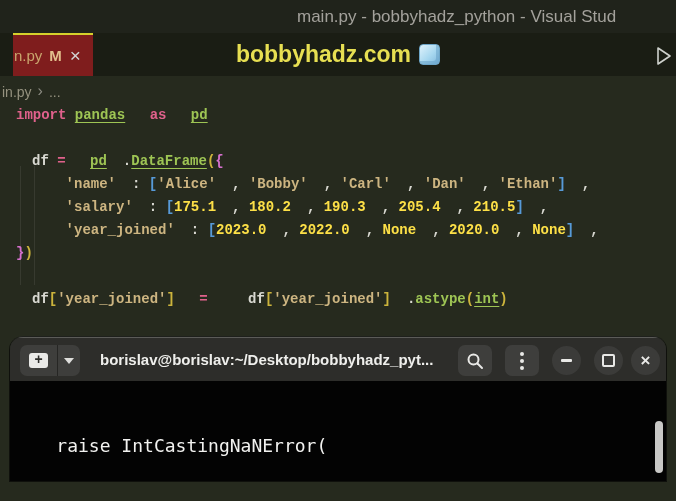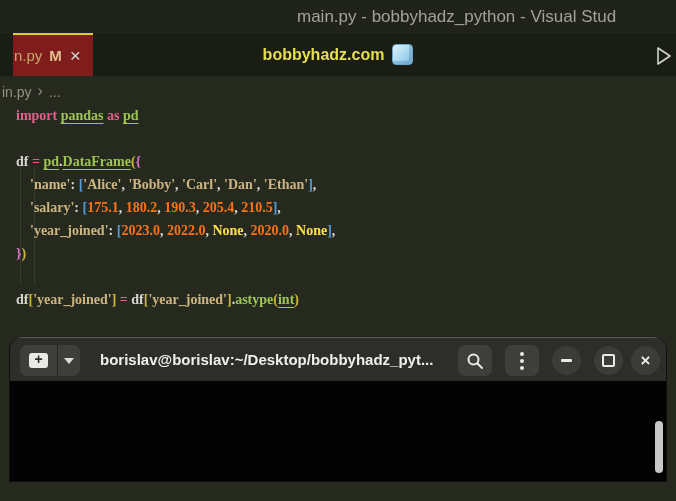--- a/index.html
+++ b/index.html
@@ -13,44 +13,44 @@
 
   
   #tabbar{position:absolute;left:0;top:33px;width:676px;height:43px;background:#1a1d14;}
   #tab-active{position:absolute;left:0;top:0;width:80px;height:43px;background:#7f1d1d;
     border-top:2.5px solid #d6d02c;box-sizing:border-box;display:flex;align-items:center;margin-left:13px;}
   #tab-label{color:#c9a56d;font-size:15px;margin-left:1px;}
   #tab-modified{color:#e2c08d;font-size:15px;font-weight:bold;margin-left:7px;}
   #tab-close{color:#d3d3d3;font-size:19px;margin-left:8px;line-height:1;cursor:pointer;}
   #watermark{position:absolute;left:0;top:0;width:676px;height:43px;display:flex;
     align-items:center;justify-content:center;pointer-events:none;}
-  #watermark-text{color:#e7df52;font-size:16px;font-weight:bold;}
+  #watermark-text{color:#e7df52;font-size:23px;font-weight:bold;}
   .ice-cube{display:inline-block;width:19px;height:19px;margin-left:8px;vertical-align:-3px;
     background:linear-gradient(135deg,#dff2fb 0%,#a8d8f0 55%,#7fb8dc 100%);
     border:1px solid #6ea6c8;border-radius:4px;box-shadow:inset -3px -3px 0 rgba(90,150,190,.45);}
   #run-button{position:absolute;right:2px;top:12px;width:22px;height:22px;cursor:pointer;}
 
   
   #breadcrumbs{position:absolute;left:2px;top:76px;height:24px;display:flex;align-items:flex-end;
     color:#95927f;font-size:14px;}
   #breadcrumbs .sep{margin:0 6px;color:#8a8a80;font-size:16px;}
 
   
   #editor{position:absolute;left:0;top:100px;width:676px;height:401px;background:#262a1e;}
   #code{position:absolute;left:16px;top:4px;
-    font-family:Liberation Serif, serif;
+    font-family:Liberation Mono, monospace;
     font-size:14px;line-height:23px;font-weight:600;white-space:pre;color:#d9d9d2;}
   .indent-guide{position:absolute;width:1px;background:rgba(255,255,255,.08);}
   .line{height:23px;}
-  .tk-w{color:#d9d9d2;}
+  .tk-w{color:#d9d9d2;margin-left:16px;}
   .tk-k{color:#e0618c;}
   .tk-g{color:#9ec554;}
   .tk-gu{color:#9ec554;text-decoration:underline;text-underline-offset:3px;text-decoration-thickness:1px;}
   .tk-s{color:#cdb581;}
-  .tk-n{color:#f97316;}
+  .tk-n{color:#fde047;}
   .tk-c{color:#fde047;}
   .tk-b1{color:#ccb43c;}
   .tk-b2{color:#d670ce;}
   .tk-b3{color:#579ad8;}
 
   
   #terminal{position:absolute;left:10px;top:337px;width:656px;height:144px;
     border-radius:13px 13px 0 0;overflow:hidden;
     box-shadow:0 0 0 1px rgba(0,0,0,.6),0 -1px 0 rgba(255,255,255,.18);}
   #terminal-header{position:relative;width:100%;height:44px;background:#2d2d2a;
@@ -154,18 +154,18 @@
         <div class="min-glyph"></div>
       </div>
       <div class="circle-btn" id="maximize-button">
         <div class="max-glyph"></div>
       </div>
       <div class="circle-btn" id="close-button">
         <span class="close-glyph">×</span>
       </div>
     </div>
     <div id="terminal-body">
-      <div id="term-lines"><div class="line"></div></div>
+      <div id="term-lines"><div class="line"><span class="tm-w">    raise IntCastingNaNError(</span></div><div class="line"></div></div>
       <div id="terminal-scrollbar"></div>
     </div>
   </div>
 
 </div>
 
 </body></html>

